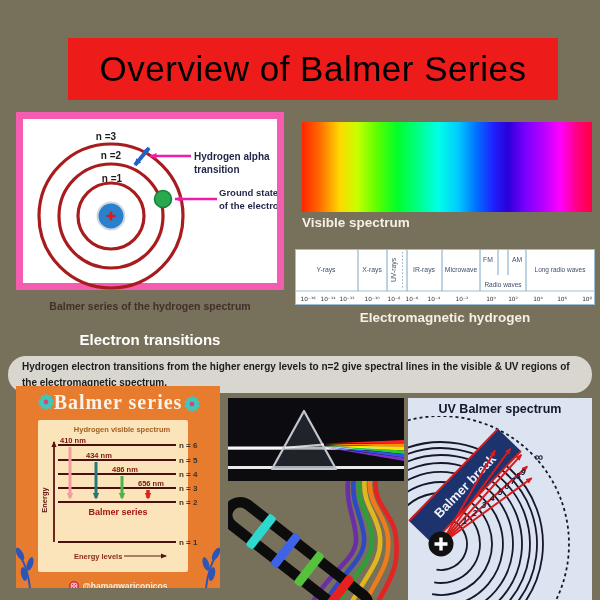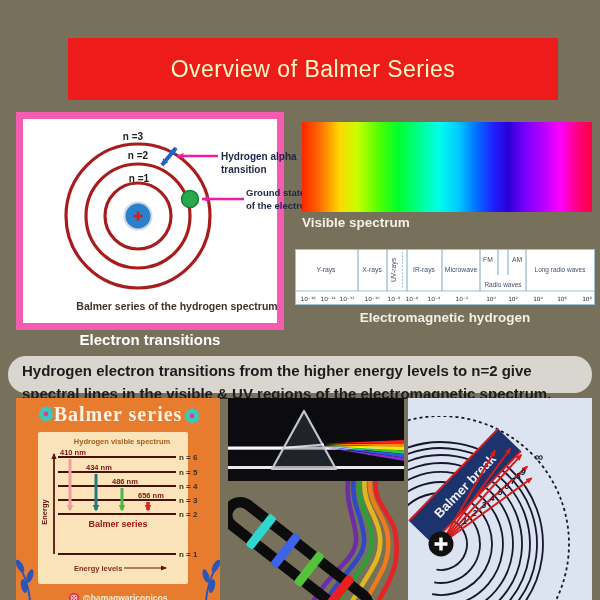--- a/index.html
+++ b/index.html
@@ -3,48 +3,48 @@
 <meta charset="utf-8">
 <style>
   html,body{margin:0;padding:0;}
   body{width:600px;height:600px;position:relative;overflow:hidden;
        background:#77705a;font-family:"Liberation Sans",sans-serif;}
   .abs{position:absolute;}
 
   
   .banner{left:68px;top:38px;width:490px;height:62px;background:#ee1b1b;
           display:flex;align-items:center;justify-content:center;}
-  .banner-title{color:#fef9c3;font-size:23px;letter-spacing:.5px;}
-
-  
-  .electron-panel{left:16px;top:112px;width:268px;height:218px;background:#ffffff;
-                  border:7px solid #f45cb1;box-sizing:border-box;padding-left:27px;}
+  .banner-title{color:#000000;font-size:35px;letter-spacing:.5px;}
+
+  
+  .electron-panel{left:16px;top:112px;width:268px;height:178px;background:#ffffff;
+                  border:7px solid #f45cb1;box-sizing:border-box;}
   .electron-footer{left:16px;top:331px;width:268px;text-align:center;color:#ffffff;
                    font-weight:700;font-size:15px;}
 
   
   .vis-swatch{left:302px;top:122px;width:290px;height:90px;
     background:linear-gradient(90deg,#ff2400 0%,#ff6a00 6%,#ffd800 13%,#c8ff00 19%,
       #5aff00 26%,#00ff2a 33%,#00ff95 41%,#00ffe8 47%,#00c9ff 54%,#0072ff 60%,
       #2020ff 66%,#2a00d8 71%,#7a00ff 77%,#b400ff 83%,#ff00ff 89%,#ff0080 95%,#ff0040 100%);}
   .vis-caption{left:302px;top:215px;width:290px;text-align:left;color:#f5f0e6;
                font-weight:700;font-size:13.5px;}
 
   
   .em-chart{left:295px;top:249px;width:300px;height:56px;}
   .em-caption{left:295px;top:310px;width:300px;text-align:center;color:#f5f0e6;
               font-weight:700;font-size:13.5px;}
 
   
   .statement{left:8px;top:356px;width:584px;height:37px;background:#d9d6cf;
              box-sizing:border-box;padding:3px 6px 0 14px;color:#1c1c1c;
-             font-weight:700;font-size:15px;line-height:1.55;border-radius:18px;}
-
-  
-  .balmer-card{left:16px;top:398px;width:204px;height:202px;background:#e87c2e;overflow:hidden;}
+             font-weight:700;font-size:10px;line-height:1.55;border-radius:18px;}
+
+  
+  .balmer-card{left:16px;top:386px;width:204px;height:202px;background:#e87c2e;overflow:hidden;}
   .card-title{position:absolute;left:0;top:5px;width:204px;text-align:center;
               font-family:"Liberation Serif",serif;font-weight:700;font-size:20px;
               color:#faf3e8;letter-spacing:1px;}
   .card-inner{position:absolute;left:22px;top:34px;width:150px;height:152px;
               background:#fbe3ba;border-radius:2px;}
   .card-handle{position:absolute;left:0;bottom:-3px;width:204px;display:flex;
                align-items:center;justify-content:center;gap:4px;}
   .handle-text{color:#f6edd8;font-weight:700;font-size:8.5px;}
 
   
@@ -275,20 +275,21 @@
       <rect x="0" y="0" width="172" height="26" rx="13" fill="none" stroke="#0c0c0c" stroke-width="10.5"></rect>
       <rect x="35" y="-7" width="9" height="40" rx="3" fill="#2fd8cf"></rect>
       <rect x="66" y="-7" width="9" height="40" rx="3" fill="#3f63e8"></rect>
       <rect x="96" y="-7" width="9" height="40" rx="3" fill="#55c23c"></rect>
       <rect x="134" y="-7" width="9" height="40" rx="3" fill="#e82020"></rect>
     </g>
   </svg>
 </div>
 
 <div class="abs uv-panel">
+  <div class="uv-title">UV Balmer spectrum</div>
   <svg style="position:absolute;left:0;top:18px;" width="184" height="184" viewBox="0 0 184 184">
     <defs>
       <marker id="mRed" markerWidth="9" markerHeight="9" refX="5.5" refY="2.8" orient="auto" markerUnits="userSpaceOnUse">
         <path d="M0,0 L6.5,2.8 L0,5.6 Z" fill="#d81c1c"></path>
       </marker>
     </defs>
     <g fill="none" stroke="#16162c" stroke-width="1.8">
       <path d="M13.1,111.3 A26,26 0 1 1 28.5,153.6"></path>
       <path d="M3.1,102.9 A39,39 0 1 1 26.2,166.4"></path>
       <path d="M-6.1,95.2 A51,51 0 1 1 24.1,178.2"></path>

